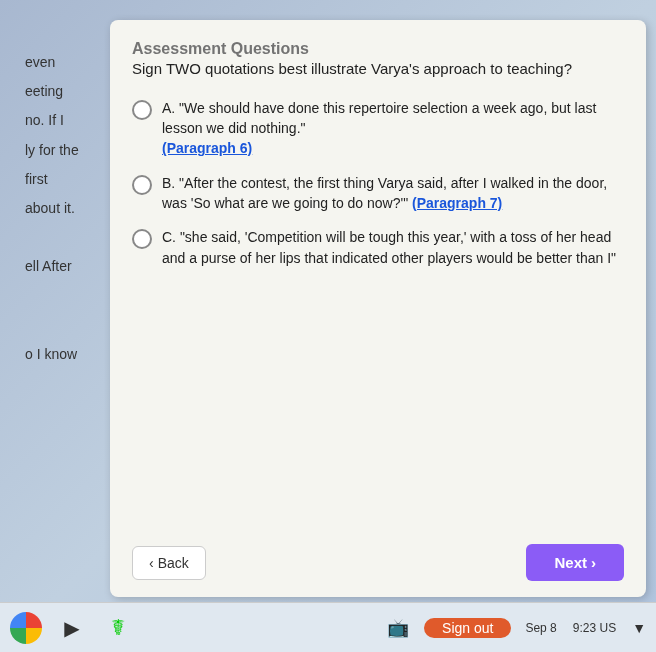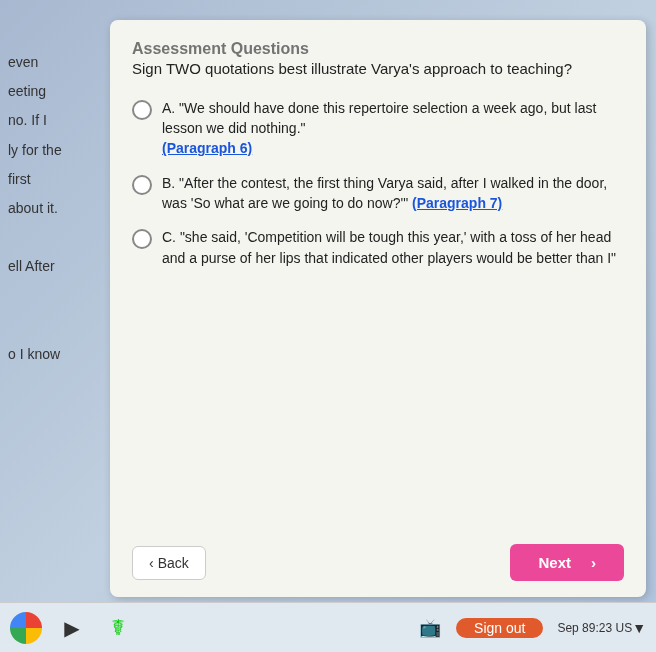--- a/index.html
+++ b/index.html
@@ -27,20 +27,21 @@
       width: 110px;
       color: #333;
       font-size: 14px;
       line-height: 1.8;
       padding: 10px 8px;
     }
 
     .left-sidebar .sidebar-item {
       display: block;
       margin-bottom: 4px;
+      margin-left: 17px;
     }
 
     
     .main-card {
       position: absolute;
       top: 20px;
       left: 110px;
       right: 10px;
       bottom: 55px;
       background: #f5f5f0;
@@ -118,22 +119,22 @@
       padding: 8px 16px;
       font-size: 14px;
       color: #333;
       cursor: pointer;
       font-weight: 500;
     }
 
     .next-btn {
       display: flex;
       align-items: flex-end;
-      gap: 20px;
-      background: #ec4899;
+      gap: 4px;
+      background: #8b5cf6;
       border: none;
       border-radius: 6px;
       padding: 10px 28px;
       font-size: 15px;
       color: white;
       cursor: pointer;
       font-weight: 600;
     }
 
     
@@ -194,21 +195,21 @@
       font-size: 14px;
       font-weight: 500;
       cursor: pointer;
     }
 
     .taskbar-info {
       font-size: 12px;
       color: #333;
       display: flex;
       align-items: center;
-      gap: 0;
+      gap: 16px;
     }
 
     .wifi-icon {
       font-size: 14px;
     }
   </style>
 </head>
 <body>
 
 <div class="bg-pattern"></div>

